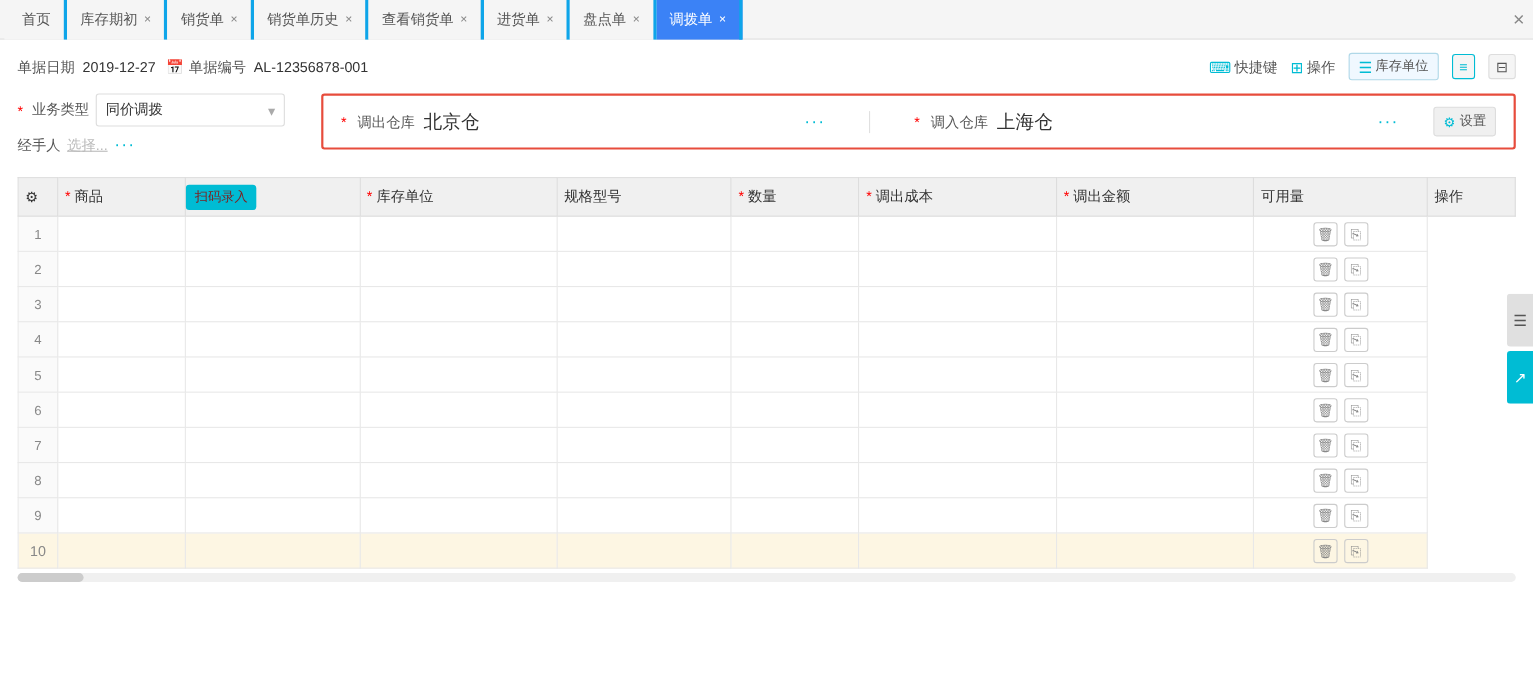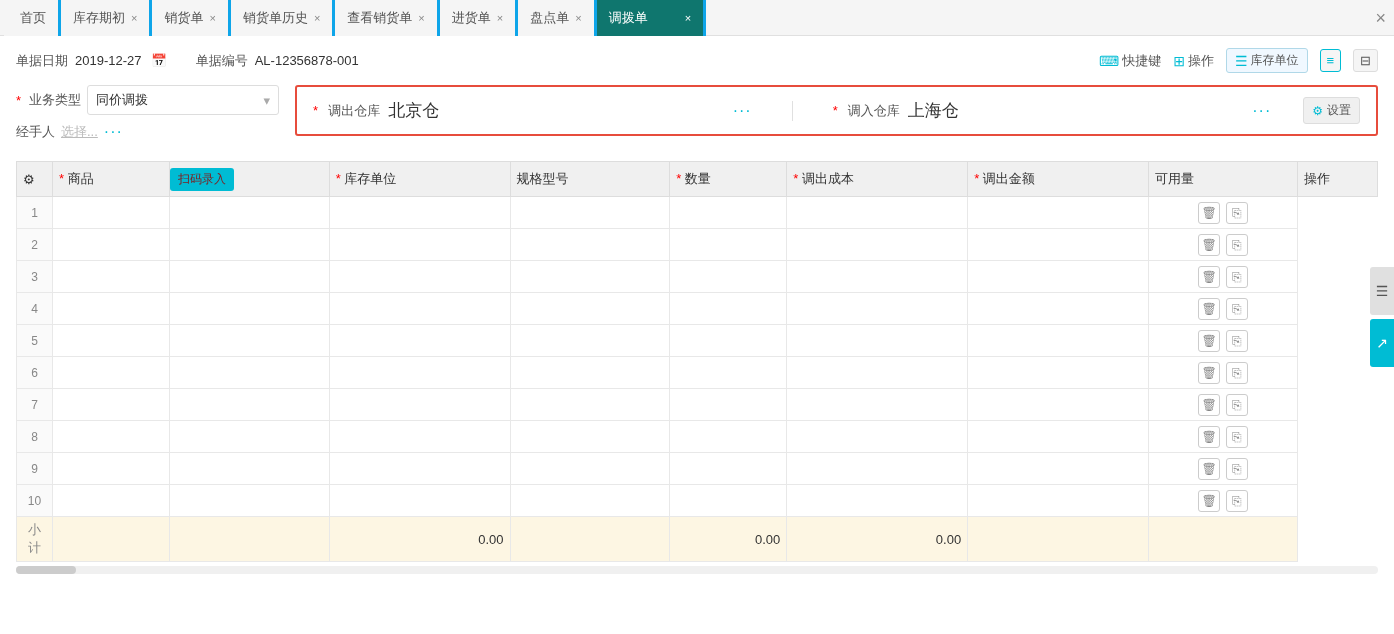--- a/index.html
+++ b/index.html
@@ -23,23 +23,22 @@
       cursor: pointer;
       font-size: 13px;
       color: #555;
       background: #f5f5f5;
       border-right: 3px solid #0ea5e9;
       white-space: nowrap;
       user-select: none;
     }
     .tab-item:first-child { padding-left: 16px; }
     .tab-item.active {
-      background: #0f766e;
+      background: #3b82f6;
       color: #fff;
-      gap: 31px;
     }
     .tab-item .tab-close {
       margin-left: 6px;
       font-size: 11px;
       color: #888;
       cursor: pointer;
     }
     .tab-item.active .tab-close { color: #fff; }
 
     
@@ -50,33 +49,33 @@
     
     .header-row {
       display: flex;
       align-items: center;
       margin-bottom: 12px;
       justify-content: space-between;
     }
     .header-left {
       display: flex;
       align-items: center;
-      gap: 28px;
+      gap: 4px;
     }
     .field-label { color: #555; font-size: 13px; }
     .field-value { font-size: 13px; color: #333; margin-left: 1px; }
     .calendar-icon { color: #00bcd4; margin-left: 4px; cursor: pointer; }
     .form-group {
       display: flex;
       align-items: center;
       gap: 6px;
     }
     .required-star { color: red; margin-right: 2px; }
     .form-select {
-      width: 192px;
+      width: 172px;
       height: 30px;
       border: 1px solid #ddd;
       border-radius: 3px;
       padding: 0 8px;
       font-size: 13px;
       color: #333;
       background: #fff;
       cursor: pointer;
       display: flex;
       align-items: center;
@@ -559,31 +558,20 @@
       <td></td>
       <td></td>
       <td></td>
       <td></td>
       <td></td>
       <td class="actions">
         <button class="action-btn" title="删除">🗑</button>
         <button class="action-btn" title="复制">⎘</button>
       </td>
     </tr>
-        <tr>
-    <td class="row-num" style="background:#fdf6e3; text-align:center;">小计</td>
-    <td></td>
-    <td></td>
-    <td style="text-align:right;">0.00</td>
-    <td></td>
-    <td style="text-align:right;">0.00</td>
-    <td style="text-align:right;">0.00</td>
-    <td></td>
-    <td></td>
-  </tr>
       </tbody>
   </table>
 
   <div class="scroll-bar">
     <div class="scroll-thumb"></div>
   </div>
 </div>
 
 <div class="right-float">
   <div class="float-btn">☰</div>

